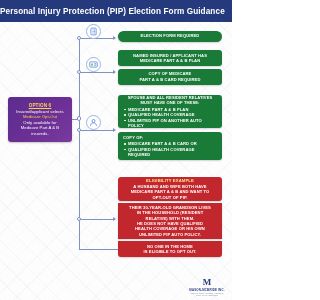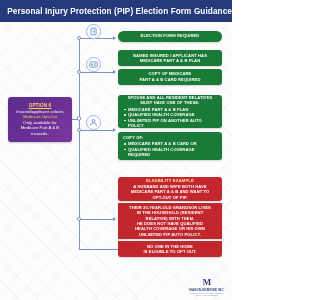--- a/index.html
+++ b/index.html
@@ -21,21 +21,21 @@
     position:absolute;inset:0;
     background-image:
       repeating-linear-gradient(45deg, rgba(120,140,190,.055) 0 1px, transparent 1px 14px),
       repeating-linear-gradient(-45deg, rgba(120,140,190,.045) 0 1px, transparent 1px 14px);
     pointer-events:none;
   }
   
   #header{
     position:absolute;left:0;top:0;width:232px;height:22px;
     background:#253a7d;
-    display:flex;align-items:center;justify-content:flex-end;
+    display:flex;align-items:center;justify-content:flex-start;
   }
   #header .ttl{
     color:#ffffff;font-size:8.2px;font-weight:bold;letter-spacing:.1px;
     white-space:nowrap;
   }
   
   #optcard{
     position:absolute;left:8px;top:97px;width:64px;height:45px;
     background:linear-gradient(135deg,#5b2d8e 0%,#6b2f95 55%,#7a3a9e 100%);
     border-radius:3px;

